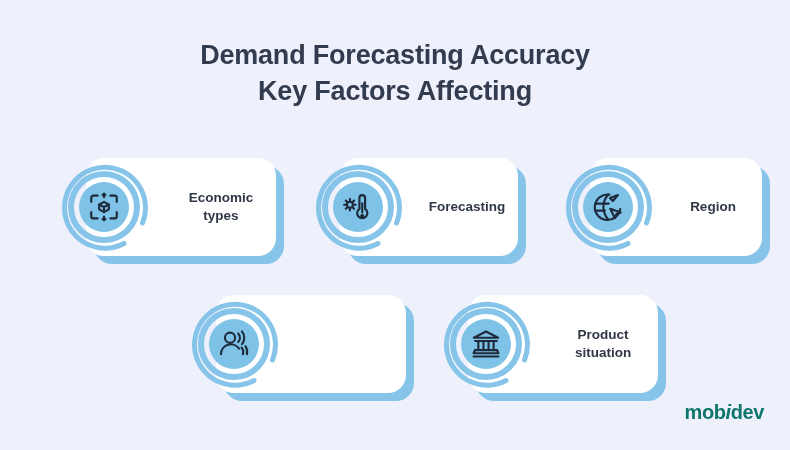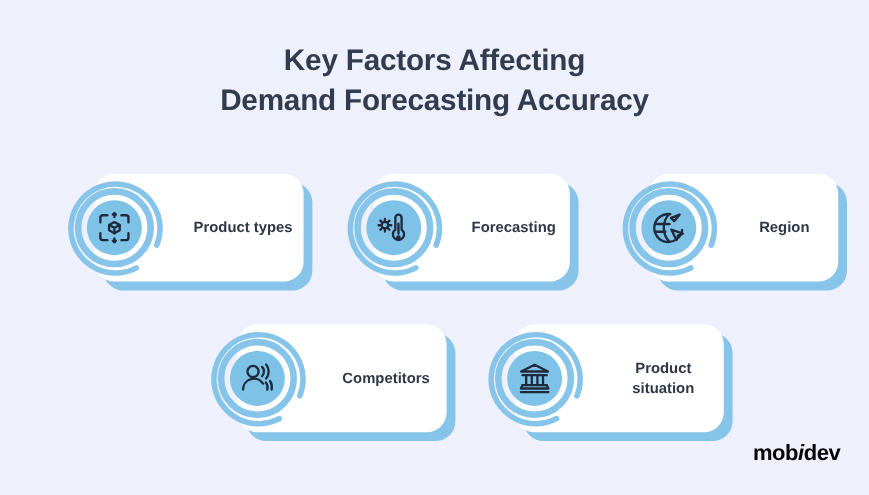--- a/index.html
+++ b/index.html
@@ -80,39 +80,39 @@
     position:absolute;
     left:0; top:0; right:0; bottom:0;
     display:flex; align-items:center; justify-content:center;
   }
   .badge .glyph svg { width:34px; height:34px; }
 
   
   .logo {
     position:absolute;
     right:26px; bottom:26px;
-    color:#000000;
+    color:#0f766e;
     font-size:20px;
     font-weight:bold;
     letter-spacing:-0.4px;
   }
   .logo .it { font-style:italic; }
 </style>
 </head>
 <body>
 
 <div class="title">
+  <span class="line">Demand Forecasting Accuracy</span>
   <span class="line">Key Factors Affecting</span>
-  <span class="line">Demand Forecasting Accuracy</span>
 </div>
 
 <div class="card" style="left:86px; top:158px; width:190px;">
   <div class="card-shadow"></div>
   <div class="card-panel"></div>
-  <div class="card-label" style="left:86px; right:6px;">Product types</div>
+  <div class="card-label" style="left:86px; right:6px;">Economic types</div>
   <div class="badge" style="left:-34px;">
     <svg viewBox="0 0 104 104">
 
       <path d="M 90.5 68 A 40.5 40.5 0 1 0 72 88.5" fill="none" stroke="#86c5e9" stroke-width="5" stroke-linecap="round"></path>
 
       <circle cx="52" cy="52" r="33" fill="none" stroke="#86c5e9" stroke-width="6"></circle>
 
       <circle cx="52" cy="52" r="25" fill="#7ec2e8"></circle>
     </svg>
     <div class="glyph">
@@ -171,21 +171,20 @@
         <path d="M19 3.6l-5.6 2.1 2 2.1z"></path>
         <path d="M13.6 13.2l7.4 2.6-3 1.1-1.1 3z"></path>
       </svg>
     </div>
   </div>
 </div>
 
 <div class="card" style="left:216px; top:295px; width:190px;">
   <div class="card-shadow"></div>
   <div class="card-panel"></div>
-  <div class="card-label" style="left:86px; right:6px;">Competitors</div>
   <div class="badge" style="left:-34px;">
     <svg viewBox="0 0 104 104">
       <path d="M 90.5 68 A 40.5 40.5 0 1 0 72 88.5" fill="none" stroke="#86c5e9" stroke-width="5" stroke-linecap="round"></path>
       <circle cx="52" cy="52" r="33" fill="none" stroke="#86c5e9" stroke-width="6"></circle>
       <circle cx="52" cy="52" r="25" fill="#7ec2e8"></circle>
     </svg>
     <div class="glyph">
       <svg viewBox="0 0 24 24" fill="none" stroke="#1f2a3a" stroke-width="1.5" stroke-linecap="round" stroke-linejoin="round">
         <circle cx="9.2" cy="7.6" r="3.6"></circle>
         <path d="M2.8 19.2a7 7 0 0 1 12.8-3.9"></path>

